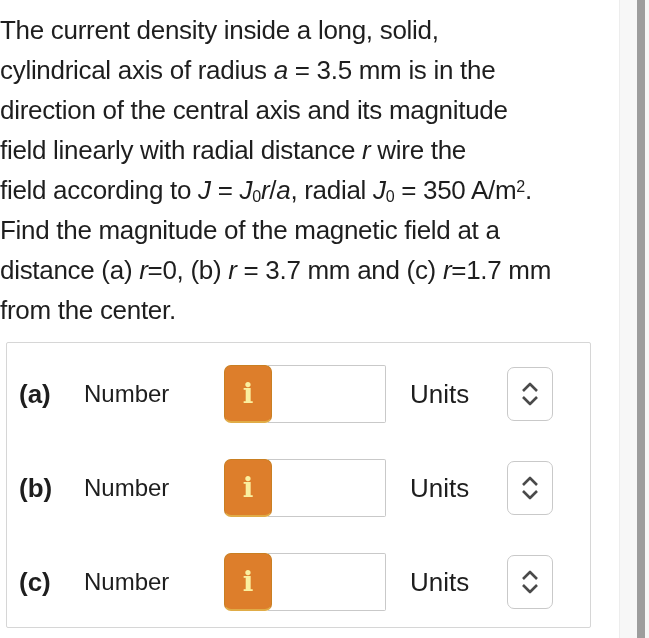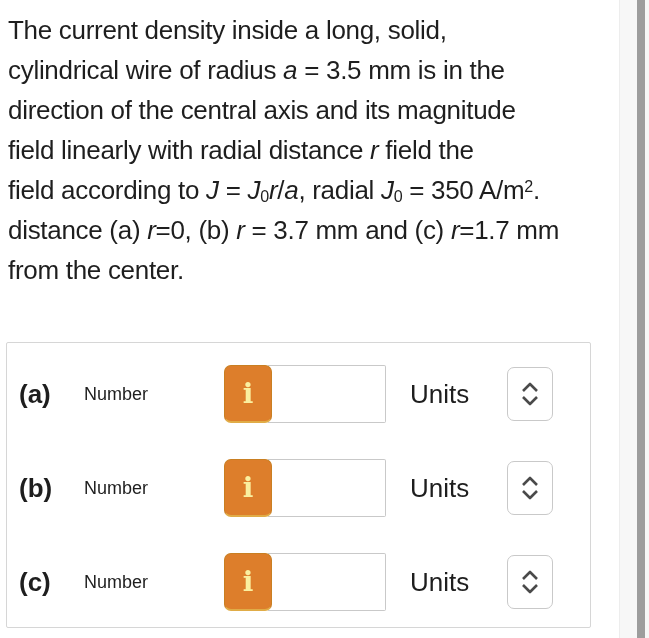--- a/index.html
+++ b/index.html
@@ -15,36 +15,36 @@
     --scroll-track:#F7F7F7;
   }
   html,body{margin:0;padding:0;}
   body{
     width:649px;height:638px;position:relative;overflow:hidden;
     background:#ffffff;color:var(--text);
     font-family:"Liberation Sans", sans-serif;
   }
   
   .problem{
-    position:absolute;left:8px;top:10px;
+    position:absolute;left:0;top:10px;
     font-size:26px;line-height:40px;letter-spacing:-0.3px;
   }
   .pline{white-space:nowrap;height:40px;}
   .pline em{font-style:italic;}
   .pline sub{font-size:0.62em;line-height:0;vertical-align:baseline;position:relative;top:0.18em;}
   .pline sup{font-size:0.62em;line-height:0;vertical-align:baseline;position:relative;top:-0.45em;}
   
   .answer-box{
     position:absolute;left:6px;top:342px;width:585px;height:286px;
     box-sizing:border-box;border:1px solid var(--panel-border);
     border-radius:2px;background:#fff;padding-top:22px;
   }
   .arow{display:flex;align-items:center;height:58px;margin-bottom:36px;}
   .part{margin-left:12px;width:42px;font-weight:700;font-size:26px;flex:0 0 auto;}
-  .numlabel{width:100px;margin-left:23px;font-size:18px;flex:0 0 auto;}
+  .numlabel{width:100px;margin-left:23px;font-size:24px;flex:0 0 auto;}
   .field{display:flex;margin-left:40px;height:58px;flex:0 0 auto;align-items:stretch;}
   .infobtn{
     width:48px;height:58px;box-sizing:border-box;
     background:var(--accent-orange);
     border:1px solid var(--orange-border);
     border-bottom:2px solid var(--orange-border-bottom);
     border-radius:7px;display:flex;align-items:center;justify-content:center;
     position:relative;z-index:2;cursor:pointer;padding:0;
   }
   .infobtn .glyph{
@@ -72,24 +72,25 @@
   .scroll-thumb{
     position:absolute;left:17px;top:0;width:8px;height:638px;
     background:var(--scroll-thumb);
   }
 </style>
 </head>
 <body>
 
 <div class="problem">
     <div class="pline"><span>The current density inside a long, solid,</span></div>
-    <div class="pline"><span>cylindrical wire of radius </span><em>a</em><span> = 3.5 mm is in the</span></div>
+    <div class="pline"><span>cylindrical axis of radius </span><em>a</em><span> = 3.5 mm is in the</span></div>
     <div class="pline"><span>direction of the central axis and its magnitude</span></div>
-    <div class="pline"><span>field linearly with radial distance </span><em>r</em><span> field the</span></div>
+    <div class="pline"><span>field linearly with radial distance </span><em>r</em><span> wire the</span></div>
     <div class="pline"><span>field according to </span><em>J</em><span> = </span><em>J</em><sub>0</sub><em>r</em><span>/</span><em>a</em><span>, radial </span><em>J</em><sub>0</sub><span> = 350 A/m</span><sup>2</sup><span>.</span></div>
+    <div class="pline"><span>Find the magnitude of the magnetic field at a</span></div>
     <div class="pline"><span>distance (a) </span><em>r</em><span>=0, (b) </span><em>r</em><span> = 3.7 mm and (c) </span><em>r</em><span>=1.7 mm</span></div>
     <div class="pline"><span>from the center.</span></div>
   </div>
 
 <div class="answer-box">
 
   <div class="arow">
     <span class="part">(a)</span>
     <span class="numlabel">Number</span>
     <span class="field">

